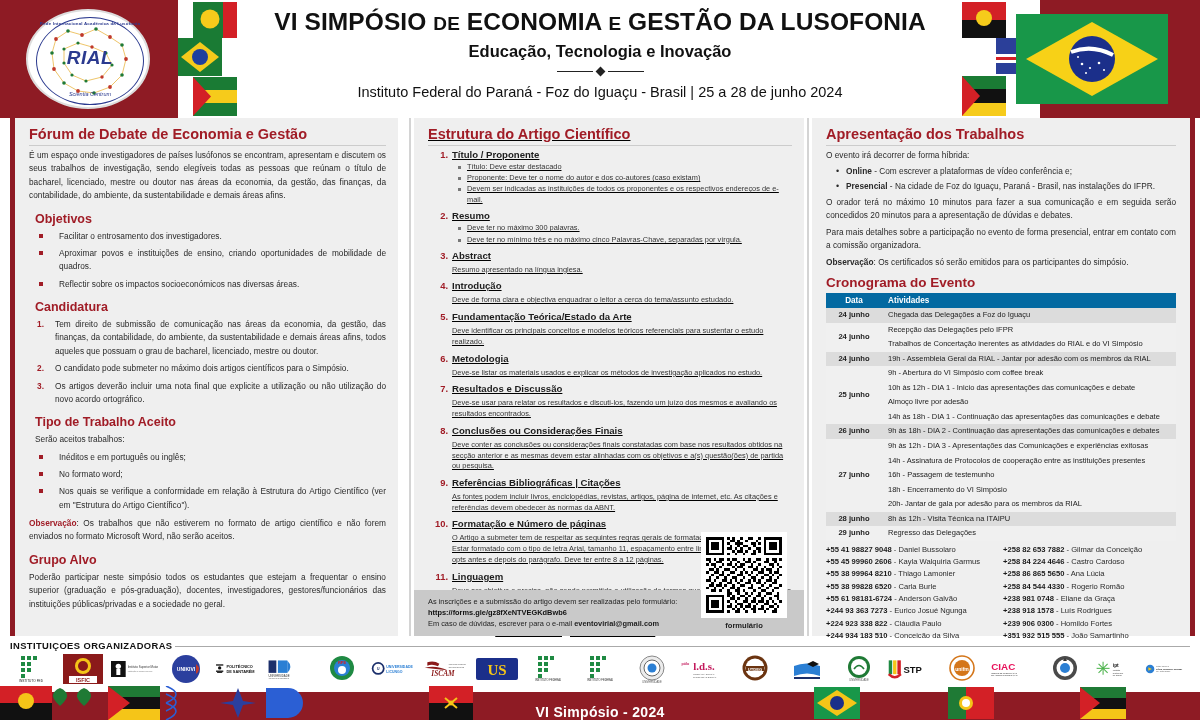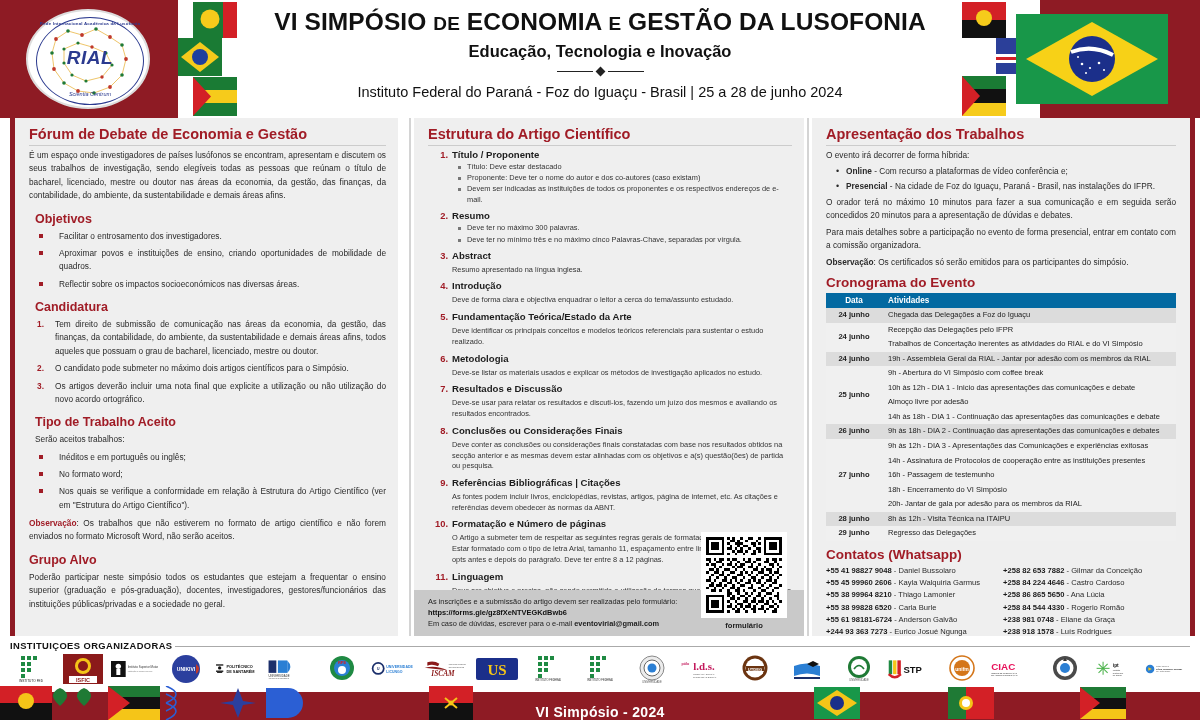--- a/index.html
+++ b/index.html
@@ -63,21 +63,21 @@
   .diamond-rule { display:flex; align-items:center; justify-content:center; margin-top:7px; gap:4px; }
   .diamond-rule .ln { width:36px; height:1.5px; background:#222; }
   .diamond-rule .dm { width:7px; height:7px; background:#222; transform:rotate(45deg); }
   .title-place { font-size:14.5px; color:#111111; margin-top:9px; }
 
   
   .body-area { position:absolute; top:118px; left:0; width:1200px; height:520px; background:#ffffff; }
 
   .col { position:absolute; top:0; background:#efefef; }
   .col-left  { left:10px;  width:388px; height:518px; border-left:5px solid #8e1b24; }
-  .col-mid   { left:414px; width:390px; height:518px; }
+  .col-mid   { left:414px; width:390px; height:518px;text-decoration:underline; }
   .col-right { left:812px; width:378px; height:518px; }
   .col-right-bar { position:absolute; left:1190px; top:0; width:5px; height:518px; background:#8e1b24; }
   .col-mid-bar-l { position:absolute; left:409px; top:0; width:2px; height:518px; background:#d4d4d4; }
   .col-mid-bar-r { position:absolute; left:807px; top:0; width:2px; height:518px; background:#d4d4d4; }
 
   .pad { padding:8px 12px 6px 14px; }
 
   h2.sec {
     font-size:14.5px; color:#a01c26; font-weight:bold; margin-bottom:3px;
     padding-bottom:3px; border-bottom:1px solid #cccccc;
@@ -657,21 +657,21 @@
         </div>
         <div class="qr-cap">formulário</div>
       </div>
     </div>
 
     <div class="col col-right">
       <div class="pad" style="padding-right:14px">
         <h2 class="sec">Apresentação dos Trabalhos</h2>
         <p class="body" style="text-align:left">O evento irá decorrer de forma híbrida:</p>
         <ul class="dot2">
-          <li><b>Online</b><span> - Com recurso a plataformas de vídeo conferência e;</span></li>
+          <li><b>Online</b><span> - Com escrever a plataformas de vídeo conferência e;</span></li>
           <li><b>Presencial</b><span> - Na cidade de Foz do Iguaçu,  Paraná - Brasil, nas instalações do IFPR.</span></li>
         </ul>
         <p class="body">O orador terá no máximo 10 minutos para fazer a sua comunicação e em seguida serão concedidos 20 minutos para a apresentação de dúvidas e debates.</p>
         <p class="body">Para mais detalhes sobre a participação no evento de forma presencial, entrar em contato com a comissão organizadora.</p>
         <p class="body" style="text-align:left"><b>Observação</b><span>: Os certificados só serão emitidos para os participantes do simpósio.</span></p>
 
         <h2 class="sec2">Cronograma do Evento</h2>
 
         <table class="evt">
           <thead>
@@ -733,21 +733,20 @@
               <td class="dcell">28 junho</td>
               <td>8h às 12h - Visita Técnica na ITAIPU</td>
             </tr>
             <tr class="sl">
               <td class="dcell">29 junho</td>
               <td>Regresso das Delegações</td>
             </tr>
           </tbody>
         </table>
 
-        <h2 class="sec2">Contatos (Whatsapp)</h2>
         <div class="contacts">
           <div class="ccol">
             <div><b>+55 41 98827 9048</b><span> - Daniel Bussolaro</span></div>
             <div><b>+55 45 99960 2606</b><span> - Kayla Walquiria Garmus</span></div>
             <div><b>+55 38 99964 8210</b><span> - Thiago Lamonier</span></div>
             <div><b>+55 38 99828 6520</b><span> - Carla Burle</span></div>
             <div><b>+55 61 98181-6724</b><span> - Anderson Galvão</span></div>
             <div><b>+244 93 363 7273</b><span> - Eurico Josué Ngunga</span></div>
             <div><b>+224 923 338 822</b><span> - Cláudia Paulo</span></div>
             <div><b>+244 934 183 510</b><span> - Conceição da Silva</span></div>

